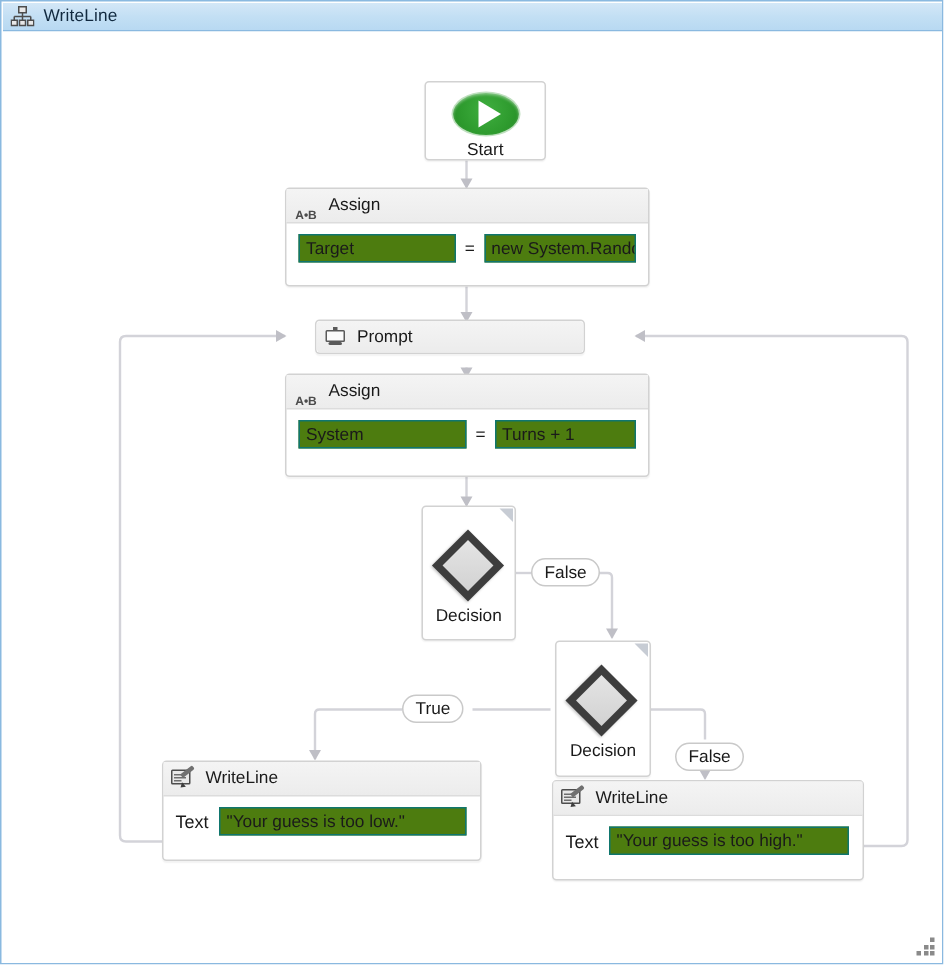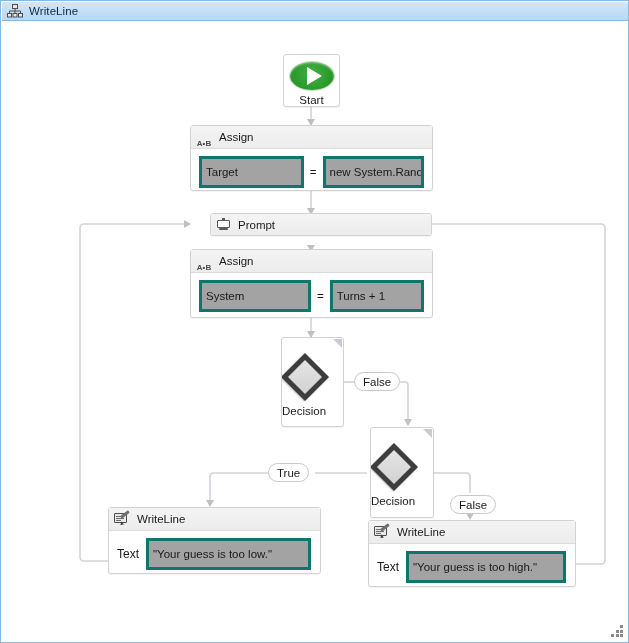--- a/index.html
+++ b/index.html
@@ -114,23 +114,23 @@
     margin-left: 7px;
   }
   .act-body {
     display: flex;
     align-items: center;
     padding: 7px 8px;
     box-sizing: border-box;
   }
   .field {
     box-sizing: border-box;
-    height: 32px;
-    border: 3px solid #0f766e;
-    background: #a3a3a3;
+    height: 19px;
+    border: 1px solid #0f766e;
+    background: #4d7c0f;
     font-size: 11.5px;
     color: #1a1a1a;
     display: flex;
     align-items: center;
     padding: 0 4px;
     white-space: nowrap;
     overflow: hidden;
   }
   .eq {
     font-size: 11.5px;
@@ -221,20 +221,21 @@
     border-left: 3px solid #3c3c3c;
     border-top: 2px solid transparent;
     border-bottom: 2px solid transparent;
     transform: rotate(140deg);
   }
 
   
   .decision-node {
     display: flex;
     flex-direction: column;
+    align-items: center;
     justify-content: center;
     overflow: hidden;
   }
   .diamond-wrap {
     position: relative;
     width: 48px; height: 48px;
     margin-top: 6px;
   }
   .diamond-outer {
     position: absolute;
@@ -345,40 +346,40 @@
 
         <path d="M432,452 L465,452 Q468,452 468,455 L468,472"></path>
         <path d="M468,492 L468,498" marker-end="url(#arrowDown)"></path>
 
         <path d="M106,540 L82,540 Q78,540 78,536 L78,207 Q78,203 82,203 L188,203" marker-end="url(#arrowRight)"></path>
 
         <path d="M574,543 L599,543 Q603,543 603,539 L603,207 Q603,203 599,203 L422,203" marker-end="url(#arrowLeft)"></path>
       </g>
     </svg>
 
-    <div class="node start-node" style="left:281px; top:33px; width:57px; height:53px;">
+    <div class="node start-node" style="left:281px; top:33px; width:81px; height:53px;">
       <div class="start-circle">
         <div class="start-tri"></div>
       </div>
       <div class="start-label">Start</div>
     </div>
 
     <div class="node" style="left:188px; top:104px; width:243px; height:66px;">
       <div class="act-header">
         <span class="icon-assign">A•B</span>
         <span class="act-title">Assign</span>
       </div>
       <div class="act-body">
         <div class="field" style="width:120px;">Target</div>
         <span class="eq">=</span>
         <div class="field" style="width:116px;">new System.Random</div>
       </div>
     </div>
 
-    <div class="node" style="left:208px; top:192px; width:222px; height:23px;">
+    <div class="node" style="left:208px; top:192px; width:180px; height:23px;">
       <div class="act-header" style="height:21px; border-bottom:none; border-radius:3px;">
         <span class="icon-monitor">
           <span class="neck"></span>
             <span class="scr"></span>
             <span class="base"></span>
         </span>
         <span class="act-title">Prompt</span>
       </div>
     </div>
 

